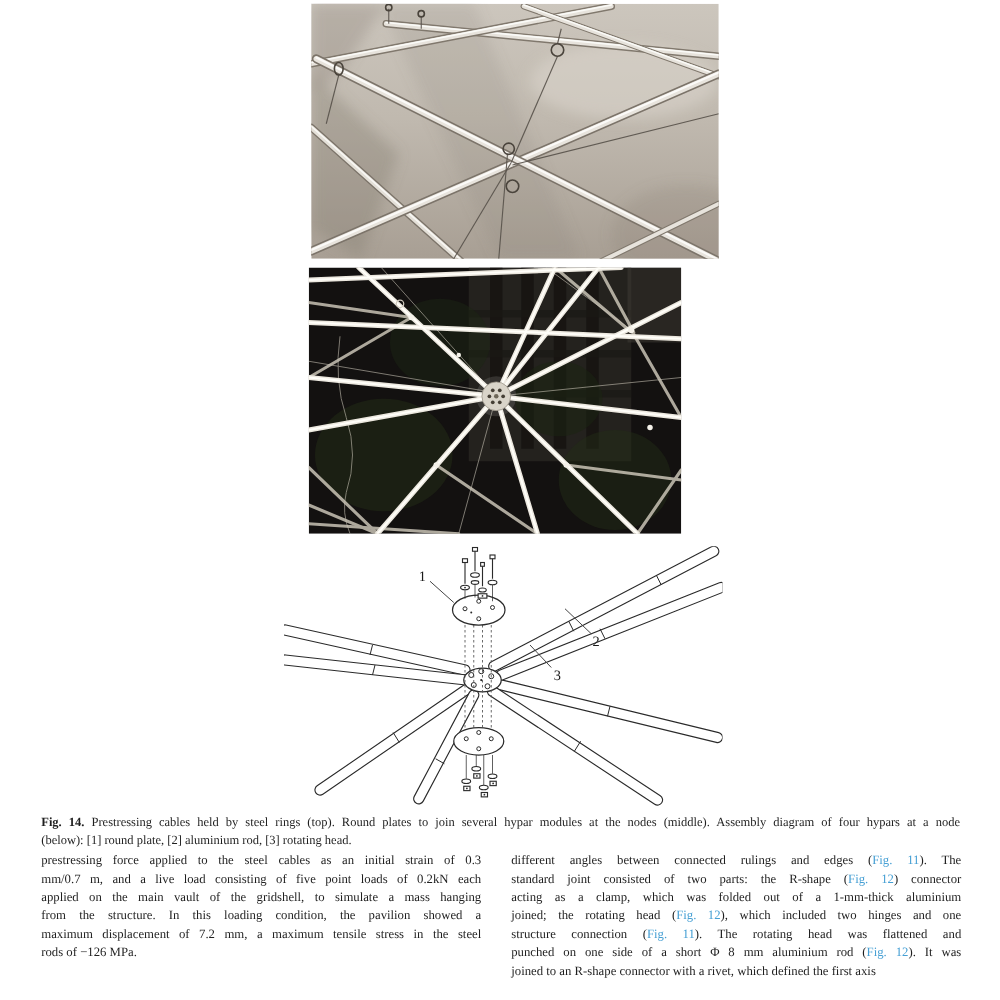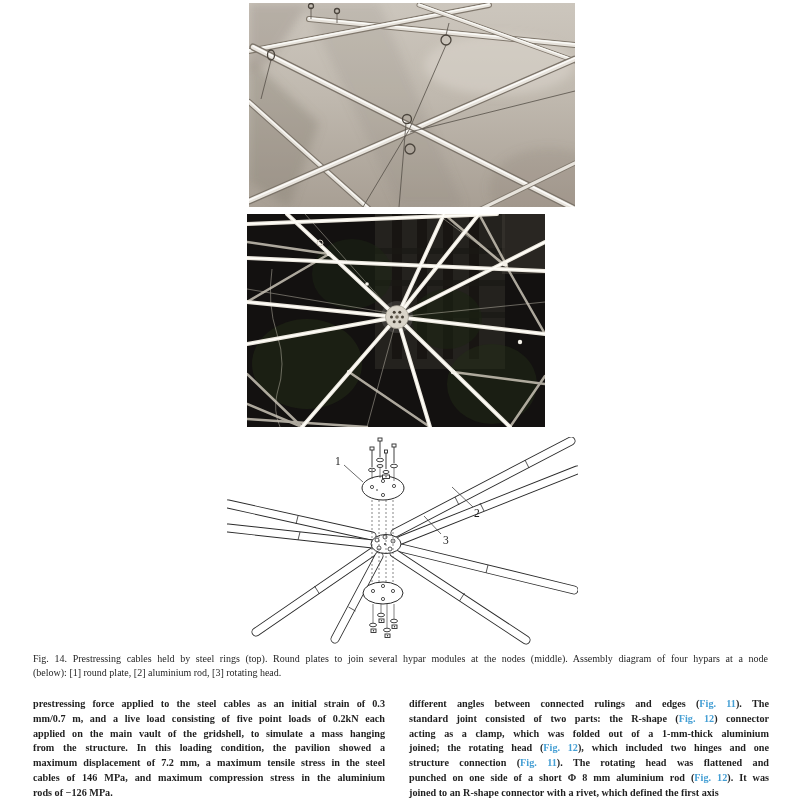--- a/index.html
+++ b/index.html
@@ -1,26 +1,26 @@
 <!DOCTYPE html>
 <html><head>
 <meta charset="utf-8">
 <style>
   html,body{margin:0;padding:0;background:#ffffff;}
   .page{position:relative;width:800px;height:800px;background:#ffffff;overflow:hidden;
         font-family:"Liberation Serif",serif;color:#1f1f1f;}
   .panel{position:absolute;}
   .panel svg{display:block;}
   #caption{position:absolute;left:33px;top:652px;width:735px;font-size:10px;line-height:13.9px;}
-  .col{position:absolute;top:697px;font-size:10.2px;line-height:14.8px;font-weight:bold;}
+  .col{position:absolute;top:682px;font-size:10.2px;line-height:14.8px;}
   #col-left{left:33px;width:352px;}
   #col-right{left:409px;width:360px;}
   .tline{text-align:justify;text-align-last:justify;}
   .tline.tlast{text-align-last:left;}
-  span.bold{font-weight:normal;margin-top:24px;}
+  span.bold{font-weight:bold;margin-top:24px;}
   span.link{color:#459fd4;cursor:pointer;}
   .dlabel{font-family:"Liberation Serif",serif;font-size:11.5px;fill:#1a1a1a;}
 </style>
 </head>
 <body>
 
 <div class="page">
 
   <div class="panel" style="left:249px;top:3px;width:326px;height:204px;">
     <svg width="326" height="204" viewBox="0 0 326 204">
@@ -337,21 +337,20 @@
       <div class="tline"><span class="bold">Fig. 14.</span><span>  Prestressing cables held by steel rings (top). Round plates to join several hypar modules at the nodes (middle). Assembly diagram of four hypars at a node</span></div>
       <div class="tline tlast"><span>(below): [1] round plate, [2] aluminium rod, [3] rotating head.</span></div>
     </div>
 
   <div id="col-left" class="col">
       <div class="tline"><span>prestressing force applied to the steel cables as an initial strain of 0.3</span></div>
       <div class="tline"><span>mm/0.7 m, and a live load consisting of five point loads of 0.2kN each</span></div>
       <div class="tline"><span>applied on the main vault of the gridshell, to simulate a mass hanging</span></div>
       <div class="tline"><span>from the structure. In this loading condition, the pavilion showed a</span></div>
       <div class="tline"><span>maximum displacement of 7.2 mm, a maximum tensile stress in the steel</span></div>
-      <div class="tline"><span>cables of 146 MPa, and maximum compression stress in the aluminium</span></div>
       <div class="tline tlast"><span>rods of −126 MPa.</span></div>
     </div>
   <div id="col-right" class="col">
       <div class="tline"><span>different angles between connected rulings and edges (</span><span class="link">Fig. 11</span><span>). The</span></div>
       <div class="tline"><span>standard joint consisted of two parts: the R-shape (</span><span class="link">Fig. 12</span><span>) connector</span></div>
       <div class="tline"><span>acting as a clamp, which was folded out of a 1-mm-thick aluminium</span></div>
       <div class="tline"><span>joined; the rotating head (</span><span class="link">Fig. 12</span><span>), which included two hinges and one</span></div>
       <div class="tline"><span>structure connection (</span><span class="link">Fig. 11</span><span>). The rotating head was flattened and</span></div>
       <div class="tline"><span>punched on one side of a short Φ 8 mm aluminium rod (</span><span class="link">Fig. 12</span><span>). It was</span></div>
       <div class="tline tlast"><span>joined to an R-shape connector with a rivet, which defined the first axis</span></div>

